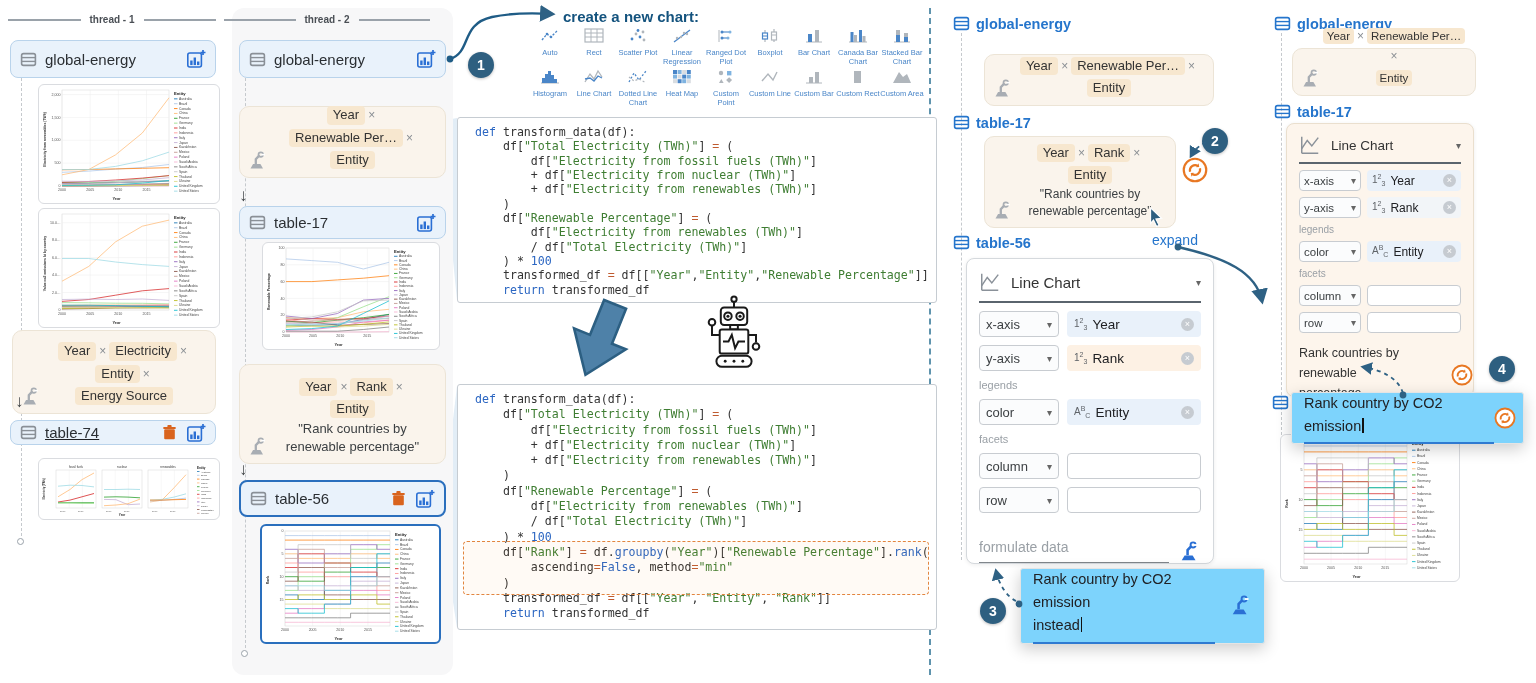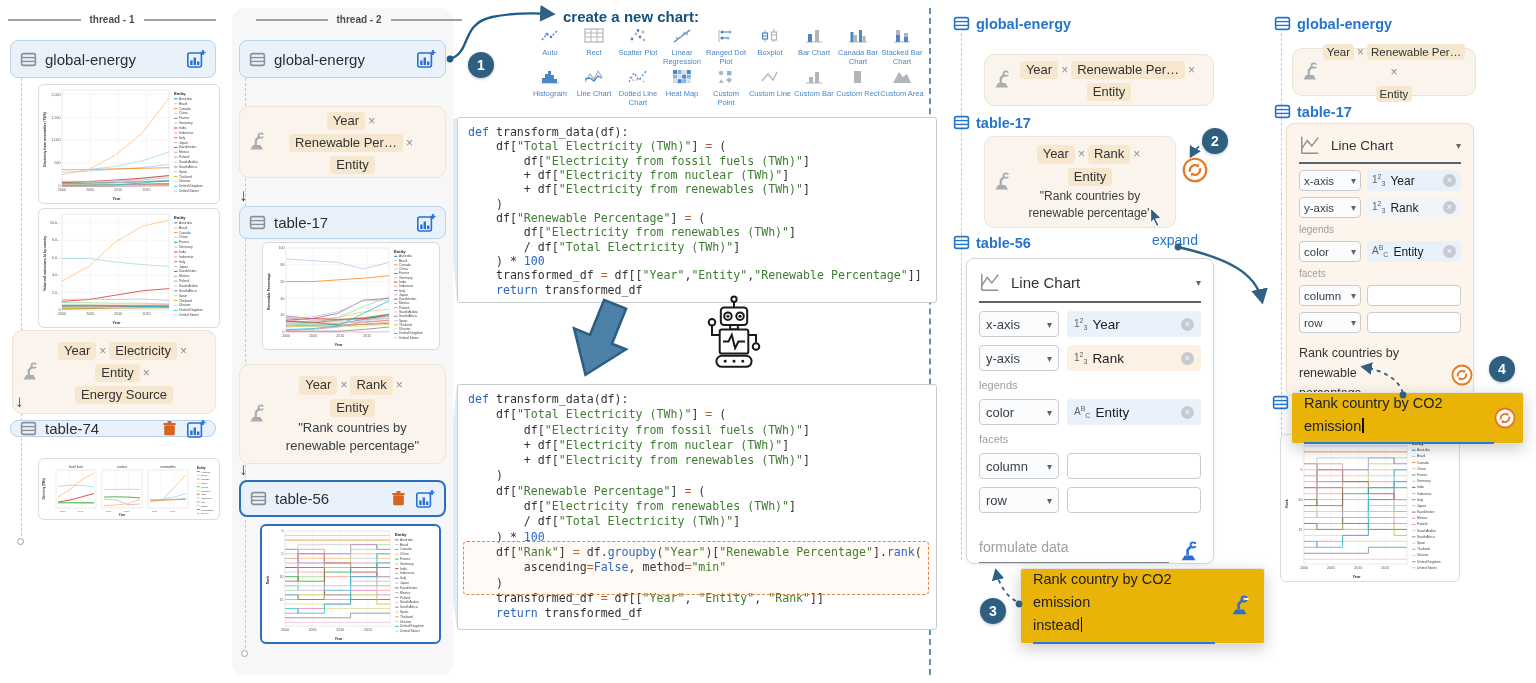--- a/index.html
+++ b/index.html
@@ -12,21 +12,21 @@
   
   .tcard{display:flex;align-items:center;gap:8px;background:#e9f2fb;border:1.5px solid #b9d3eb;border-radius:8px;padding:0 9px;z-index:2;}
   .tcard .tname{font-size:15px;color:#2b2f33;flex:1;}
   .tcard.sel{border:2.5px solid #2a6fbd;}
   .icon17{width:17px;height:17px;display:inline-block;flex:none;}
   .icon20{width:20px;height:20px;display:inline-block;flex:none;}
   .icon22{width:22px;height:22px;display:inline-block;flex:none;}
   .icon26{width:26px;height:26px;display:inline-block;flex:none;}
   .icon17 svg,.icon20 svg,.icon22 svg,.icon26 svg{width:100%;height:100%;display:block;}
   
-  .pillcard{background:#faf4ec;border:1px solid #ece4d6;border-radius:10px;display:flex;align-items:center;padding:6px 8px;z-index:2;}
+  .pillcard{background:#faf4ec;border:1px solid #ece4d6;border-radius:10px;display:flex;align-items:flex-end;padding:6px 8px;z-index:2;}
   .pill-lines{flex:1;text-align:center;}
   .pill-line{margin:2px 0;line-height:1.25;}
   .pill{background:#f7e7cf;border-radius:4px;padding:1px 6px;font-size:13px;color:#333;display:inline-block;}
   .compact .pill{font-size:11.5px;padding:1px 4px;}
   .xsep{color:#8a8f94;font-size:12px;margin:0 3px;}
   .quote{font-size:13px;color:#3c4043;margin:3px 0;}
   .compactq .quote{font-size:12px;}
   
   .dashline{border-left:1.6px dashed #c5c9cd;z-index:1;}
   .endcirc{width:7px;height:7px;border:1.5px solid #9aa2aa;border-radius:50%;background:#fff;z-index:2;}
@@ -38,21 +38,21 @@
   .gpanel{background:#f7f7f8;border-radius:12px;z-index:0;}
   
   .cc-label{color:#14537e;font-weight:bold;font-size:15px;z-index:2;}
   .icongrid{display:flex;flex-wrap:wrap;width:400px;z-index:2;}
   .iconcell{width:44px;text-align:center;margin-bottom:3px;}
   .iconcell .iglyph{width:20px;height:16px;display:inline-block;}
   .iconcell .iglyph svg{width:100%;height:100%;}
   .iconcell .ilabel{font-size:7.5px;color:#4a86c8;line-height:1.15;margin-top:1px;}
   
   .codeblock{background:#fff;border:1.5px solid #c6ccd2;border-radius:3px;font-family:"DejaVu Sans Mono",monospace;
-             font-size:11.6px;color:#333;padding:7px 10px;white-space:pre;z-index:2;}
+             font-size:11.6px;color:#333;padding:7px 17px;white-space:pre;z-index:2;}
   .codeblock .k{color:#2b66c2;}
   .codeblock .s{color:#3e7d32;}
   .codeblock .n{color:#2b66c2;}
   .codeblock .eq{color:#bf5b30;}
   .hlbox{position:absolute;border:1.6px dashed #e2853f;border-radius:4px;background:rgba(250,150,60,0.05);}
   
   .divider{border-left:2.5px dashed #5e93ad;z-index:1;}
   
   .tbl-label{display:flex;align-items:center;gap:6px;color:#2575cc;font-weight:bold;font-size:14.5px;z-index:2;}
   .editor{background:#fff;border:1px solid #d5d9dd;border-radius:8px;box-shadow:0 1px 4px rgba(0,0,0,.07);padding:8px 12px;z-index:2;}
@@ -81,21 +81,21 @@
   
   .editor.small .ed-head{padding:2px 0 6px 0;margin-bottom:6px;}
   .editor.small .ed-title{font-size:13.5px;}
   .editor.small .ed-row{height:21px;margin:6px 0;gap:6px;}
   .editor.small .selbox{width:52px;font-size:11.5px;padding:0 4px;}
   .editor.small .valbox{font-size:12px;padding:0 5px;}
   .editor.small .seclabel{margin:5px 0 1px;font-size:10px;}
   
   .stepnum{width:26px;height:26px;border-radius:50%;background:#2e5f80;color:#fff;font-size:14px;font-weight:bold;
            display:flex;align-items:center;justify-content:center;z-index:7;box-shadow:0 1px 3px rgba(0,0,0,.25);}
-  .popup{background:#eab308;border:1px solid #e4e4e4;box-shadow:0 5px 16px rgba(0,0,0,.20);border-radius:3px;
+  .popup{background:#7dd3fc;border:1px solid #e4e4e4;box-shadow:0 5px 16px rgba(0,0,0,.20);border-radius:3px;
          display:flex;align-items:center;padding:12px 12px;z-index:6;}
   .popup .ptext{flex:1;font-size:14.5px;color:#202124;line-height:1.6;}
   .bline{border-bottom:2.5px solid #2f7ad1;}
   .tcaret{display:inline-block;width:1.5px;height:15px;background:#111;vertical-align:-2px;margin-left:1px;}
   .expand-label{color:#2575cc;font-size:14px;z-index:6;}
   svg text{font-family:"Liberation Sans",sans-serif;}
 </style>
 </head>
 <body>
 
@@ -317,21 +317,21 @@
         </svg>
       </span>
       <div class="pill-lines">
         <div class="pill-line"><span class="pill">Year</span><span class="xsep">×</span><span class="pill">Electricity</span><span class="xsep">×</span></div>
         <div class="pill-line"><span class="pill">Entity</span><span class="xsep">×</span></div>
         <div class="pill-line"><span class="pill">Energy Source</span></div>
       </div>
     </div>
   <div class="abs downarrow" style="left:15px;top:392px;">↓</div>
 
-  <div class="abs tcard" style="left:10px;top:420px;width:206px;height:17px;">
+  <div class="abs tcard" style="left:10px;top:420px;width:206px;height:25px;text-decoration:underline;">
     <span class="icon17">
         <svg viewBox="0 0 16 16">
           <rect x="1.5" y="2.5" width="13" height="11" rx="1.8" fill="none" stroke="#8a9097" stroke-width="1.5"></rect>
           <line x1="1.5" y1="6.2" x2="14.5" y2="6.2" stroke="#8a9097" stroke-width="1.3"></line>
           <line x1="1.5" y1="9.8" x2="14.5" y2="9.8" stroke="#8a9097" stroke-width="1.3"></line>
         </svg>
       </span>
     <span class="tname">table-74</span>
     <span class="icon17">
         <svg viewBox="0 0 16 16" fill="#d9641e">
@@ -404,21 +404,21 @@
         <line x1="156" y1="40.9" x2="158.5" y2="40.9" stroke="#9467bd" stroke-width="0.8"></line>
         <text x="160" y="41.9" font-size="2.4" fill="#444">Italy</text>
         <line x1="156" y1="44.699999999999996" x2="158.5" y2="44.699999999999996" stroke="#c5b0d5" stroke-width="0.8"></line>
         <text x="160" y="45.699999999999996" font-size="2.4" fill="#444">Japan</text>
         <line x1="156" y1="48.5" x2="158.5" y2="48.5" stroke="#8c564b" stroke-width="0.8"></line>
         <text x="160" y="49.5" font-size="2.4" fill="#444">Kazakhstan</text>
         <line x1="156" y1="52.3" x2="158.5" y2="52.3" stroke="#c49c94" stroke-width="0.8"></line>
         <text x="160" y="53.3" font-size="2.4" fill="#444">Mexico</text>
       </svg></div>
 
-  <div class="abs thread-head" style="left:256px;top:14px;width:206px;">
+  <div class="abs thread-head" style="left:224px;top:14px;width:206px;">
     <span class="rule"></span>
     <span>thread - 2</span>
     <span class="rule"></span>
   </div>
   <div class="abs dashline" style="left:245px;top:78px;height:570px;"></div>
   <div class="abs endcirc" style="left:241px;top:650px;"></div>
 
   <div class="abs tcard" style="left:239px;top:40px;width:207px;height:38px;">
     <span class="icon17">
         <svg viewBox="0 0 16 16">

